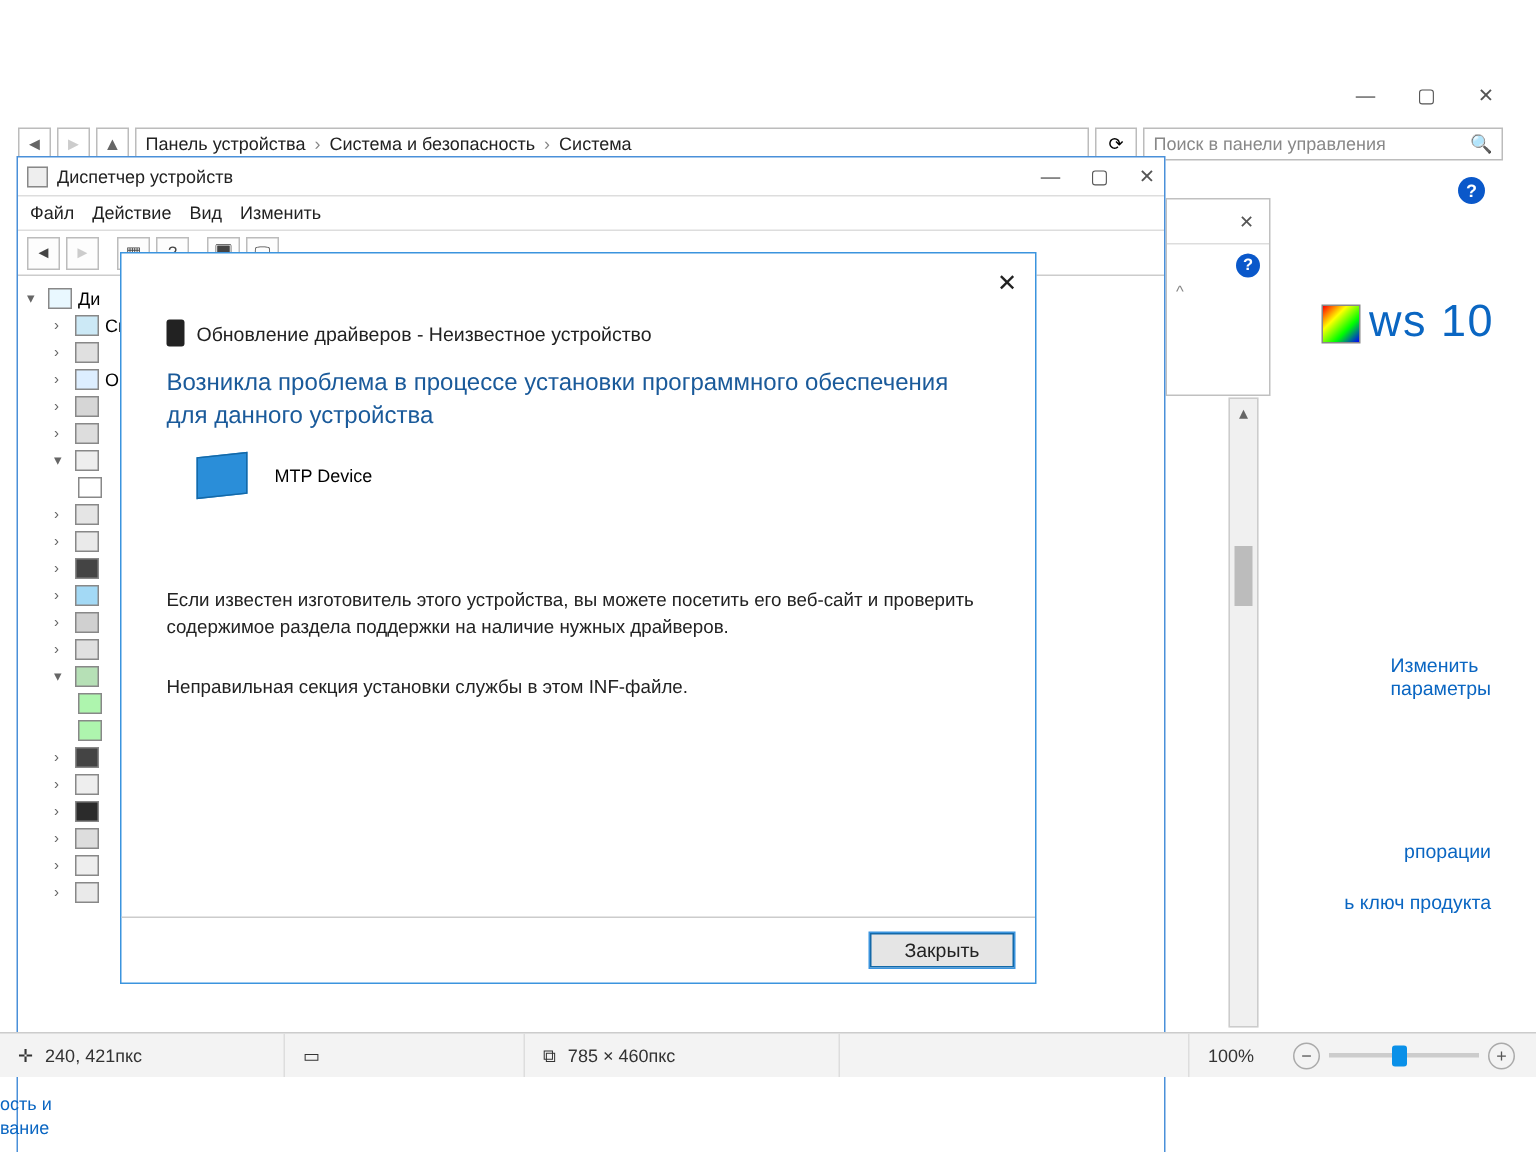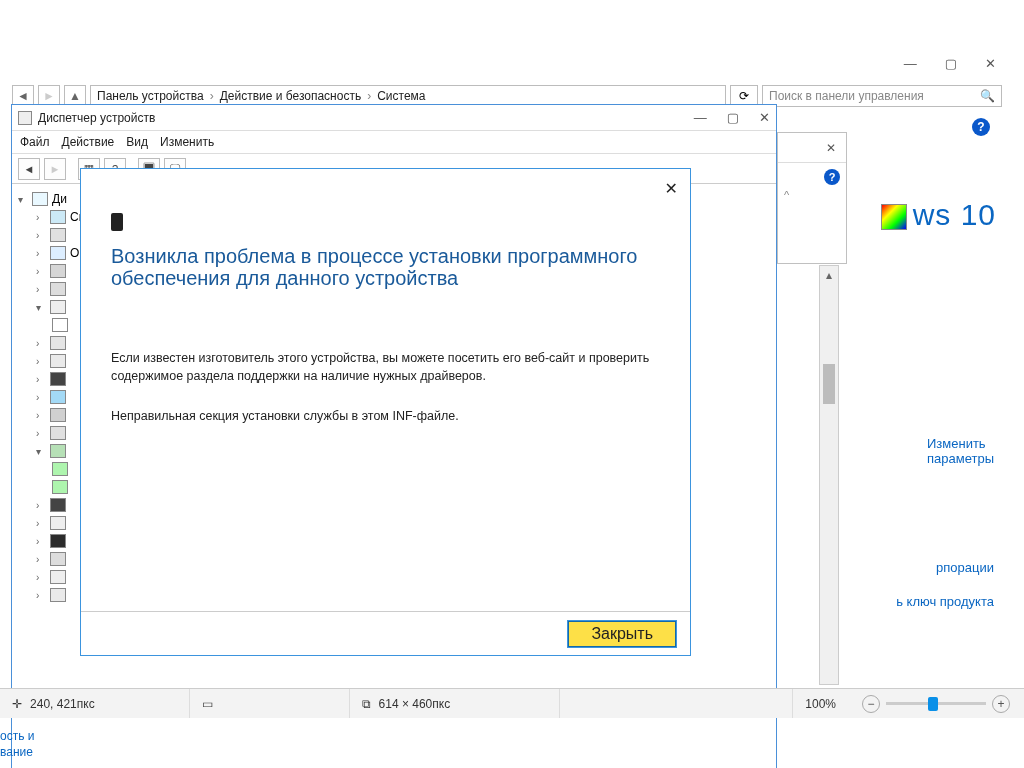--- a/index.html
+++ b/index.html
@@ -191,21 +191,21 @@
     display:flex;align-items:center;gap:8px;
     padding: 44px 30px 14px 30px;
     font-size:13px;color:#222;
   }
   .dialog .hdr .devicon {
     width:12px;height:18px;background:#222;border-radius:2px;
   }
   .dialog .heading {
     padding: 0 30px;
     color:#1a5a9a;
-    font-size:20px;
+    font-size:16px;
     line-height:22px;
     font-weight:400;
   }
   .dialog .para {
     padding: 22px 30px 0 30px;
     font-size:12.5px;color:#222;line-height:18px;
   }
   .device-line {
     display:flex;align-items:center;gap:18px;
     padding: 14px 30px 0 50px;
@@ -214,22 +214,22 @@
     width:34px;height:28px;background:#2a8ed9;border:1px solid #1469a8;
     transform: skewY(-6deg);
   }
   .dialog-footer {
     position:absolute;bottom:0;left:0;right:0;
     border-top:1px solid #ccc;
     height:44px;display:flex;justify-content:flex-end;align-items:center;
     padding: 0 14px;
   }
   .btn-close {
-    border:1px solid #1469a8;background:#fde047;
-    padding: 3px 22px;font-size:16px;color:#222;cursor:pointer;
+    border:1px solid #1469a8;background:#e5e5e5;
+    padding: 3px 22px;font-size:13px;color:#222;cursor:pointer;
     outline: 1px solid #3b94de;
   }
   
   .statusbar {
     position:absolute;
     left:0; right:0; bottom:50px;
     height:30px;
     background:#f3f3f3;border-top:1px solid #ccc;
     display:flex;align-items:center;font-size:12px;
     color:#333;
@@ -257,21 +257,21 @@
   <span>✕</span>
 </div>
 
 <div class="breadcrumb-row">
   <div class="bc-btn">◄</div>
   <div class="bc-btn" style="color:#ccc">►</div>
   <div class="bc-btn">▲</div>
   <div class="bc-path">
     <span>Панель устройства</span>
     <span class="sep">›</span>
-    <span>Действие и безопасность</span>
+    <span>Система и безопасность</span>
     <span class="sep">›</span>
     <span>Система</span>
   </div>
   <div class="bc-refresh">⟳</div>
   <div class="bc-search">
     <span>Поиск в панели управления</span>
     <span>🔍</span>
   </div>
 </div>
 <div class="help-circle">?</div>
@@ -425,40 +425,45 @@
           <span class="icon" style="background:#eaeaea"></span>
         </div>
     </div>
   </div>
 </div>
 
 <div class="dialog">
   <div class="dialog-close">✕</div>
   <div class="hdr">
     <div class="devicon"></div>
+    <span>Обновление драйверов - Неизвестное устройство</span>
   </div>
   <div class="heading">Возникла проблема в процессе установки программного обеспечения для данного устройства</div>
+  <div class="device-line">
+    <div class="device-thumb"></div>
+    <span>MTP Device</span>
+  </div>
   <div class="para" style="padding-top:60px">Если известен изготовитель этого устройства, вы можете посетить его веб-сайт и проверить содержимое раздела поддержки на наличие нужных драйверов.</div>
   <div class="para">Неправильная секция установки службы в этом INF-файле.</div>
   <div class="dialog-footer">
     <button class="btn-close">Закрыть</button>
   </div>
 </div>
 
 <div class="statusbar">
   <div class="cell" style="width:190px">
     <span>✛</span>
     <span>240, 421пкс</span>
   </div>
   <div class="cell" style="width:160px">
     <span>▭</span>
   </div>
   <div class="cell" style="width:210px">
     <span>⧉</span>
-    <span>614 × 460пкс</span>
+    <span>785 × 460пкс</span>
   </div>
   <div class="cell flex1"></div>
   <div class="cell" style="border-right:none">
     <span>100%</span>
   </div>
   <div class="zoom-slider">
     <div class="zoom-btn">−</div>
     <div class="zoom-track">
       <div class="zoom-thumb"></div>
     </div>

